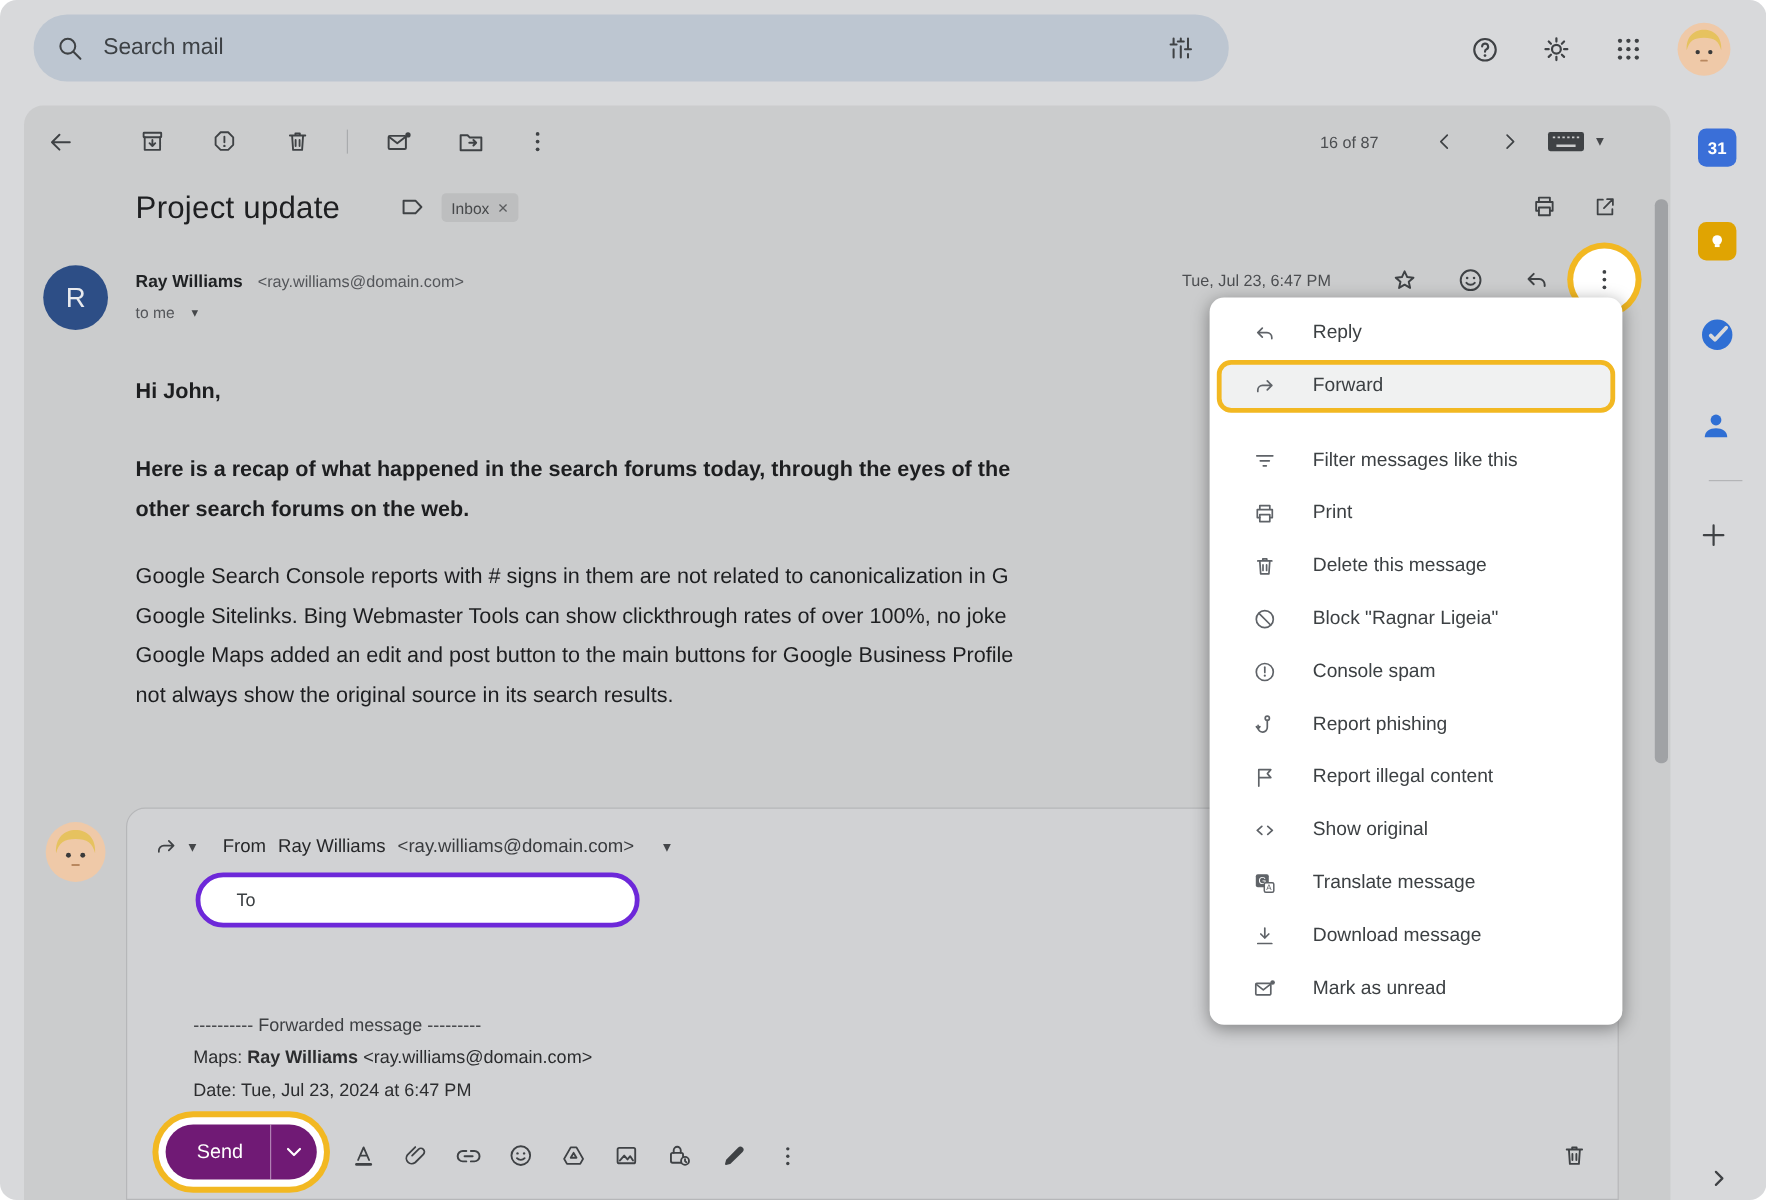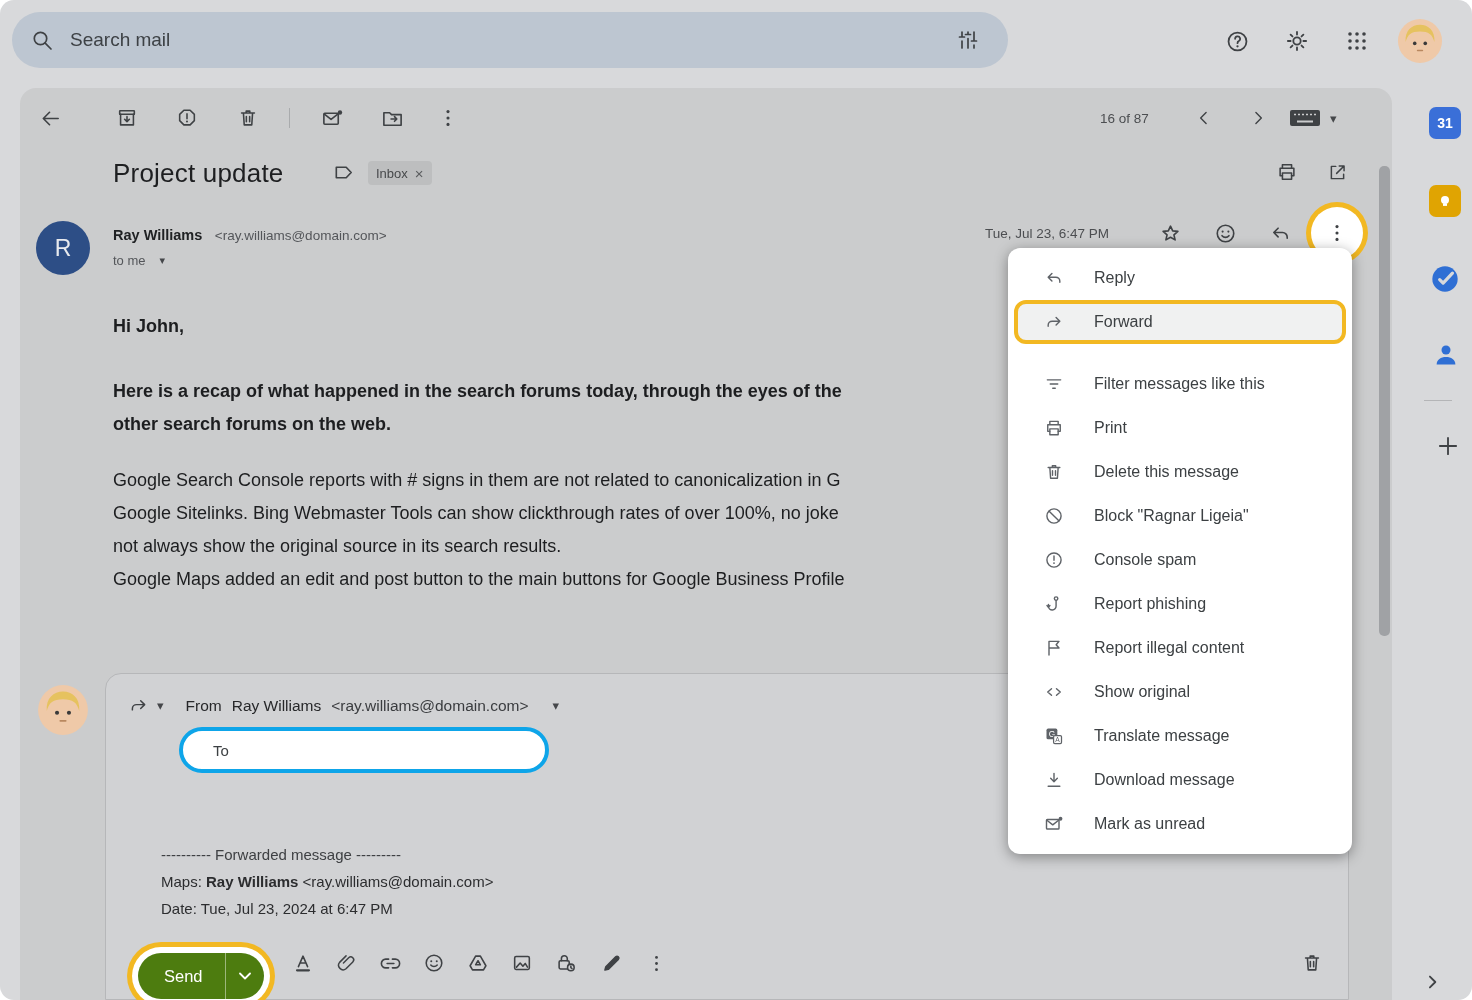--- a/index.html
+++ b/index.html
@@ -3,21 +3,21 @@
 <meta charset="utf-8">
 <style>
   html,body{margin:0;padding:0;background:#fff;font-family:"Liberation Sans","DejaVu Sans",sans-serif;}
   .stage{position:relative;width:1472px;height:1000px;background:#fff;overflow:hidden;}
   .window{position:absolute;inset:0;background:#d8d9db;border-radius:14px;overflow:hidden;}
   .abs{position:absolute;}
   
   svg.ic{display:block;stroke:#3f4245;fill:none;stroke-width:1.7;stroke-linecap:round;stroke-linejoin:round;}
   svg.ic .fl{fill:#3f4245;stroke:none;}
   
-  .searchbar{left:12px;top:12px;width:996px;height:56px;border-radius:28px;background:#bdc6d1;display:flex;align-items:center;padding:0 18px;box-sizing:border-box;}
+  .searchbar{left:28px;top:12px;width:996px;height:56px;border-radius:28px;background:#bdc6d1;display:flex;align-items:center;padding:0 18px;box-sizing:border-box;}
   .search-input{flex:1;border:none;background:transparent;outline:none;font-size:19px;color:#3d4145;margin-left:14px;font-family:inherit;}
   .search-input::placeholder{color:#3d4145;opacity:1;}
   .ibtn{width:44px;height:44px;border-radius:50%;display:flex;align-items:center;justify-content:center;cursor:pointer;}
   
   .card{left:20px;top:88px;width:1372px;height:912px;background:#cbcccd;border-radius:16px 16px 0 0;}
   .pos-text{font-size:13.5px;color:#4c4e51;}
   .vdiv{width:1px;height:20px;background:#a9abad;}
   .subject{font-size:26px;color:#1e1f21;letter-spacing:.2px;}
   .chip{display:inline-flex;align-items:center;gap:7px;background:#bdbebf;border-radius:4px;height:24px;padding:0 8px;font-size:13px;color:#47494b;}
   .avatarR{width:54px;height:54px;border-radius:50%;background:#2d4e86;color:#e8eaee;display:flex;align-items:center;justify-content:center;font-size:23px;}
@@ -35,31 +35,31 @@
   .mi svg.ic .fl{fill:#5f6368;}
   .mi.hl{border:4px solid #f2b822;border-radius:12px;margin:0 6px;padding-left:26px;background:#f0f1f1;box-sizing:border-box;}
   .mi-gap{height:18px;}
   
   .spot{left:1311px;top:207px;width:52px;height:52px;border-radius:50%;background:#fff;box-shadow:0 0 0 5px #f2b822;z-index:4;}
   
   .scrollthumb{left:1379px;top:166px;width:11px;height:470px;border-radius:5px;background:#a0a2a5;}
   
   .compose{left:105px;top:673px;width:1244px;height:327px;background:#d1d2d4;border:1px solid #b6b7b9;border-radius:16px 16px 0 0;box-sizing:border-box;}
   .fromrow{font-size:15.5px;color:#27282a;}
-  .tofield{left:179px;top:727px;width:370px;height:46px;background:#fff;border:4px solid #0ea5e9;border-radius:25px;box-sizing:border-box;display:flex;align-items:center;padding-left:30px;font-size:15px;color:#3c4043;z-index:3;}
+  .tofield{left:163px;top:727px;width:370px;height:46px;background:#fff;border:4px solid #6d28d9;border-radius:25px;box-sizing:border-box;display:flex;align-items:center;padding-left:30px;font-size:15px;color:#3c4043;z-index:3;}
   .fwdtxt{font-size:15px;color:#2c2d2f;line-height:27px;}
   .sendwrap{left:138px;top:937px;z-index:3;}
-  .sendbtn{display:flex;align-items:center;height:46px;background:#4d7c0f;border-radius:23px;box-shadow:0 0 0 6px #fff,0 0 0 11px #f2b822;overflow:hidden;cursor:pointer;margin-top:16px;}
+  .sendbtn{display:flex;align-items:center;height:46px;background:#701a75;border-radius:23px;box-shadow:0 0 0 6px #fff,0 0 0 11px #f2b822;overflow:hidden;cursor:pointer;}
   .send-main{padding:0 22px 0 26px;color:#fff;font-size:16.5px;}
   .send-sep{width:1px;height:46px;background:rgba(255,255,255,.45);}
   .send-arrow{width:38px;display:flex;align-items:center;justify-content:center;height:46px;}
   .caret{color:#45474a;font-size:13px;}
   
   .rail{left:1404px;top:88px;width:68px;height:912px;}
-  .railbtn{width:46px;height:46px;margin:0 auto;display:flex;align-items:center;justify-content:flex-end;cursor:pointer;}
+  .railbtn{width:46px;height:46px;margin:0 auto;display:flex;align-items:center;justify-content:flex-start;cursor:pointer;}
   .gcal{width:32px;height:32px;background:#3a6fd8;border-radius:7px;color:#fff;font-size:14px;display:flex;align-items:center;justify-content:center;font-weight:bold;}
   .gkeep{width:32px;height:32px;background:#e0a402;border-radius:7px;display:flex;align-items:center;justify-content:center;}
   .raildiv{width:28px;height:1px;background:#b4b5b7;margin:0 auto;}
 </style>
 </head>
 <body>
 
 <div class="stage">
  <div class="window">
 
@@ -248,22 +248,22 @@
   </div>
 
   <div class="abs bodytxt b" style="left:113px;top:310px;">Hi John,</div>
   <div class="abs" style="left:113px;top:375px;width:1240px;overflow:hidden;">
     <div class="bodytxt b">Here is a recap of what happened in the search forums today, through the eyes of the</div>
     <div class="bodytxt b">other search forums on the web.</div>
   </div>
   <div class="abs" style="left:113px;top:464px;width:1240px;overflow:hidden;">
     <div class="bodytxt">Google Search Console reports with # signs in them are not related to canonicalization in G</div>
     <div class="bodytxt">Google Sitelinks. Bing Webmaster Tools can show clickthrough rates of over 100%, no joke</div>
+    <div class="bodytxt">Google Maps added an edit and post button to the main buttons for Google Business Profile</div>
     <div class="bodytxt">not always show the original source in its search results.</div>
-    <div class="bodytxt">Google Maps added an edit and post button to the main buttons for Google Business Profile</div>
   </div>
 
   <div class="abs menu">
     <div class="mi">
       <svg class="ic" width="20" height="20" viewBox="0 0 24 24">
             <path d="M9.5 6.5L5 11l4.5 4.5M5 11h9.2a4.8 4.8 0 0 1 4.8 4.8v1.2"></path>
           </svg>
       <span class="lbl">Reply</span>
     </div>
     <div class="mi hl">

